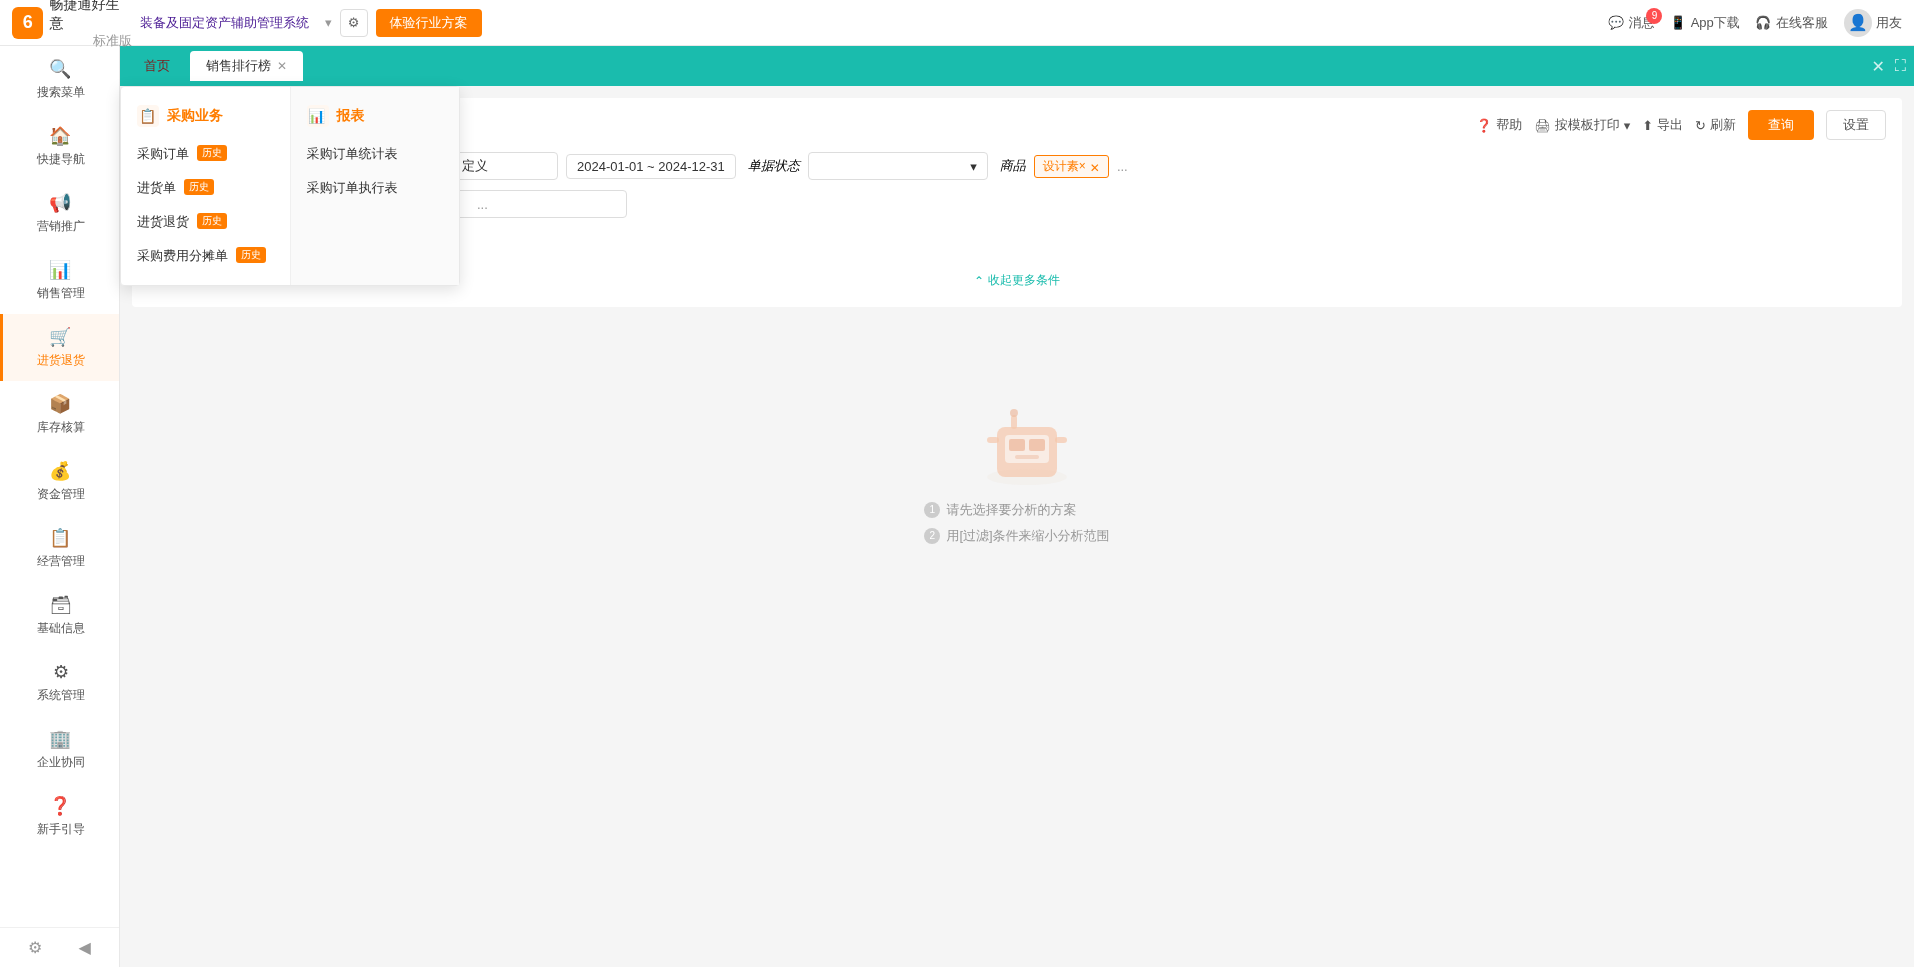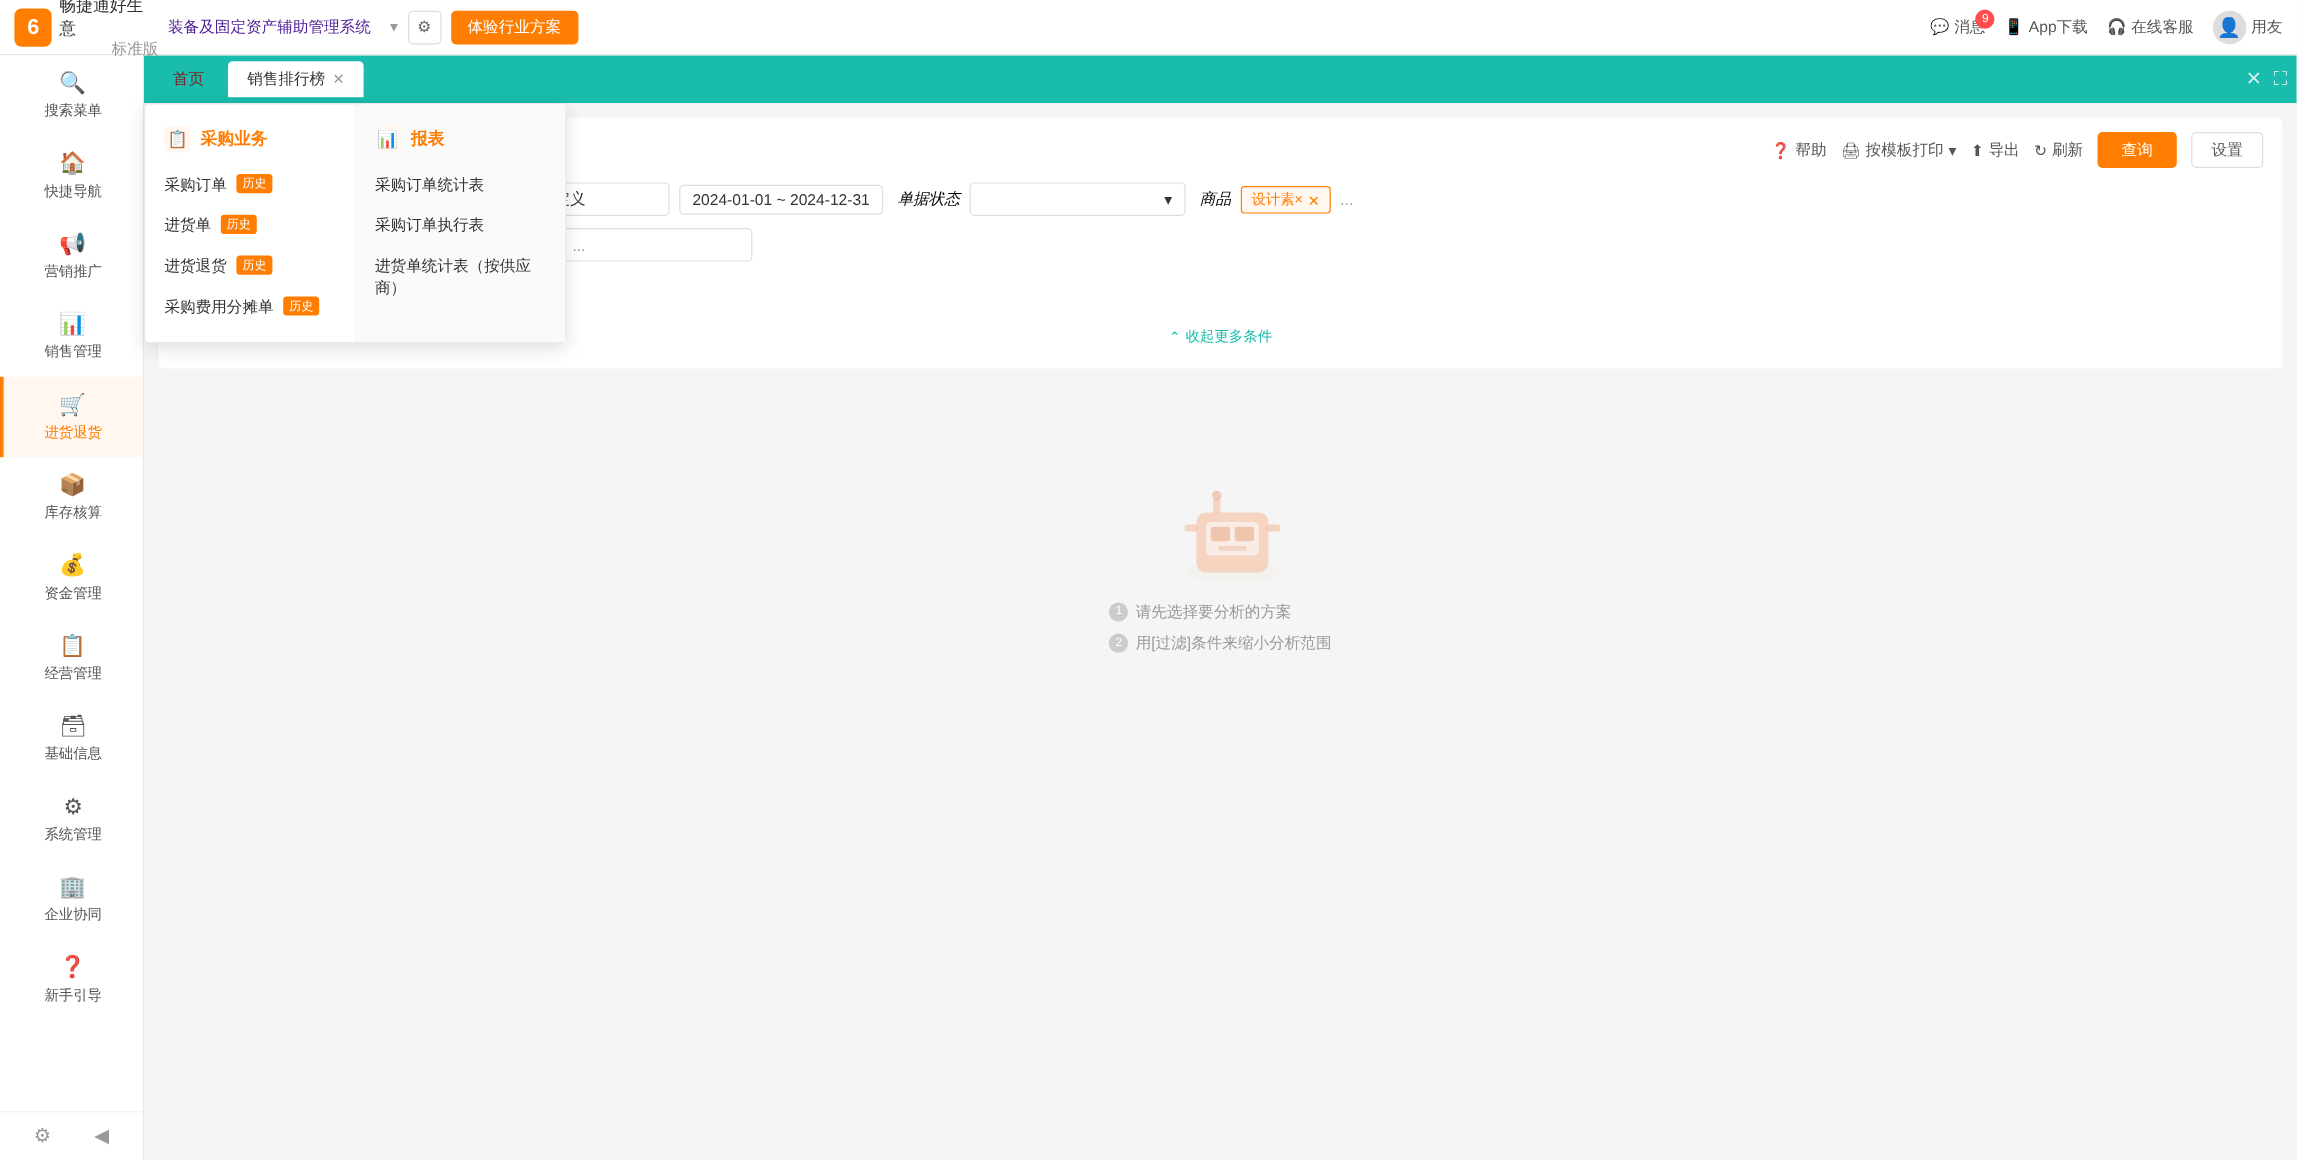--- a/index.html
+++ b/index.html
@@ -565,15 +565,14 @@
     </div>
   </div>
 
   <div class="dropdown-col dropdown-col-right">
     <div class="dropdown-header">
       <div class="dropdown-header-icon">📊</div>
       <span>报表</span>
     </div>
     <div class="dropdown-report-item">采购订单统计表</div>
     <div class="dropdown-report-item">采购订单执行表</div>
-    <div class="dropdown-report-item">进货单统计表（按供应商）</div>
   </div>
 </div>
 
 </body></html>

